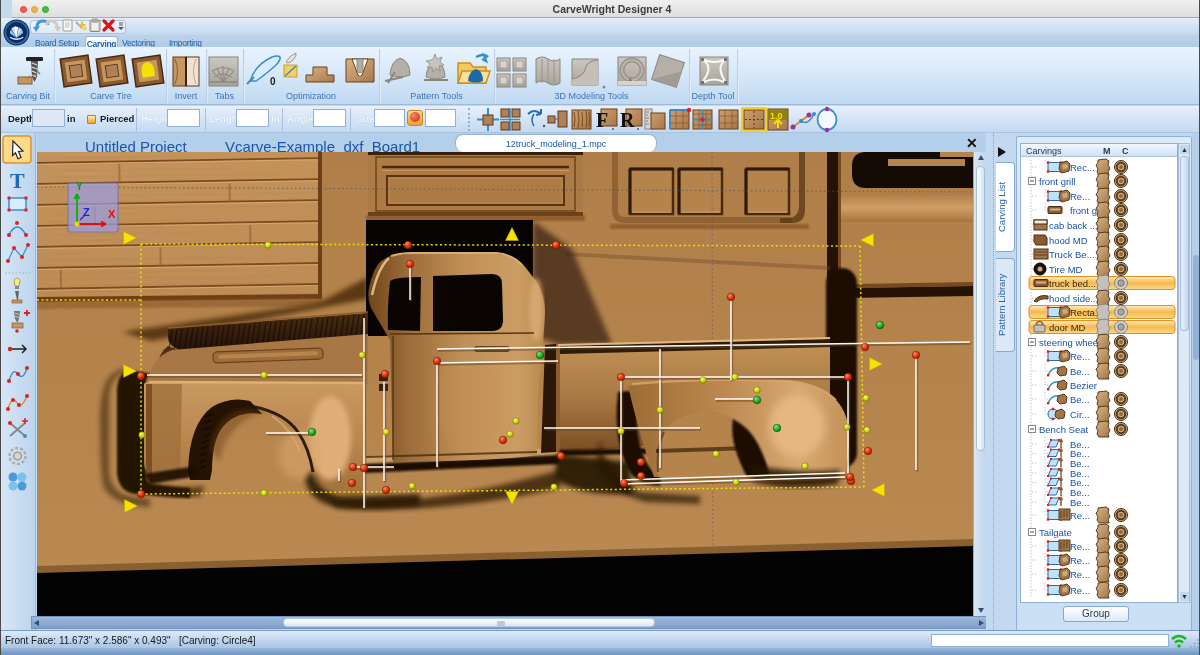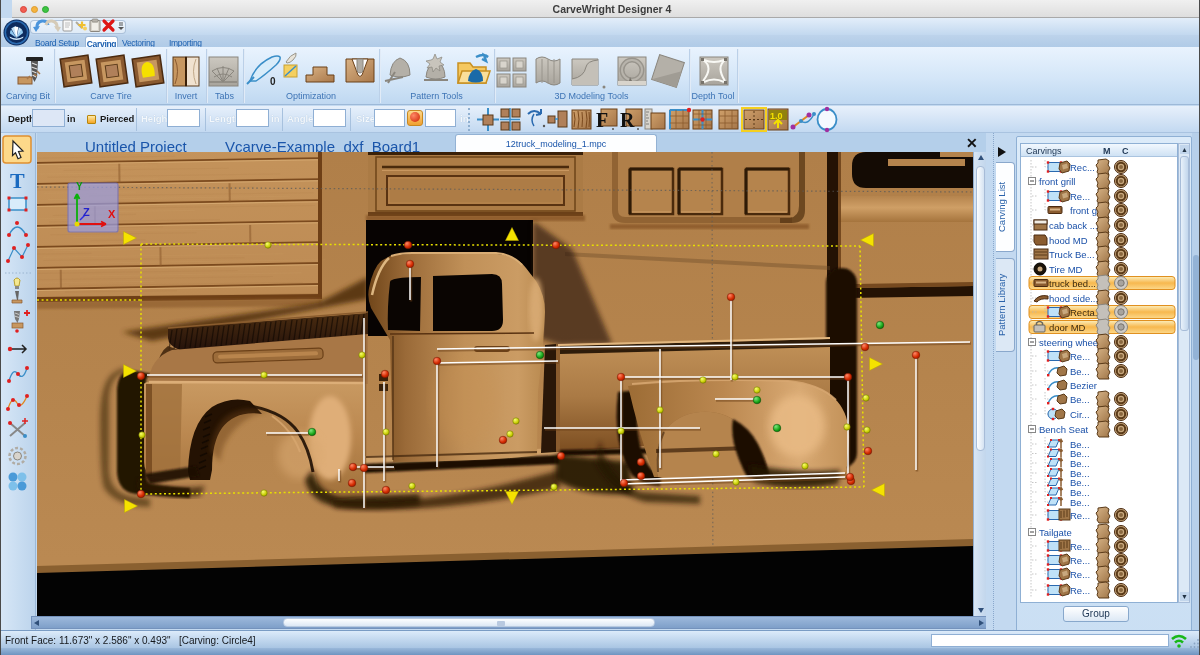--- a/index.html
+++ b/index.html
@@ -350,21 +350,21 @@
         <circle cx="13" cy="344" r="4.5" fill="#4a9ad8"></circle>
         <circle cx="22" cy="344" r="4.5" fill="#7ec0ea"></circle>
         <circle cx="13" cy="353" r="4.5" fill="#7ec0ea"></circle>
         <circle cx="22" cy="353" r="4.5" fill="#4a9ad8"></circle>
       </svg></div>
 
   <div class="abs" id="doctabs">
     <span class="dtab" style="left:48px;">Untitled Project</span>
     <span class="dtab" style="left:188px;text-align:right;">Vcarve-Example_dxf_Board1</span>
   </div>
-  <div class="abs" id="actdtab" style="top:134px;">12truck_modeling_1.mpc</div>
+  <div class="abs" id="actdtab" style="top:134px;border-radius:8px;">12truck_modeling_1.mpc</div>
   <div class="abs" style="left:966px;top:135px;width:18px;height:16px;font-size:14px;font-weight:bold;color:#111;">✕</div>
 
   <div class="abs" id="canvwrap"><svg width="936" height="464" viewBox="37 152 936 464" xmlns="http://www.w3.org/2000/svg">
 <defs>
 <linearGradient id="plankG" x1="0" y1="0" x2="0" y2="1">
  <stop offset="0" stop-color="#c4935b"></stop>
             <stop offset="1" stop-color="#bd8b54"></stop>
 </linearGradient>
 <linearGradient id="hoodDk" x1="0" y1="0" x2="0" y2="1">
  <stop offset="0" stop-color="#4a2c10"></stop>

